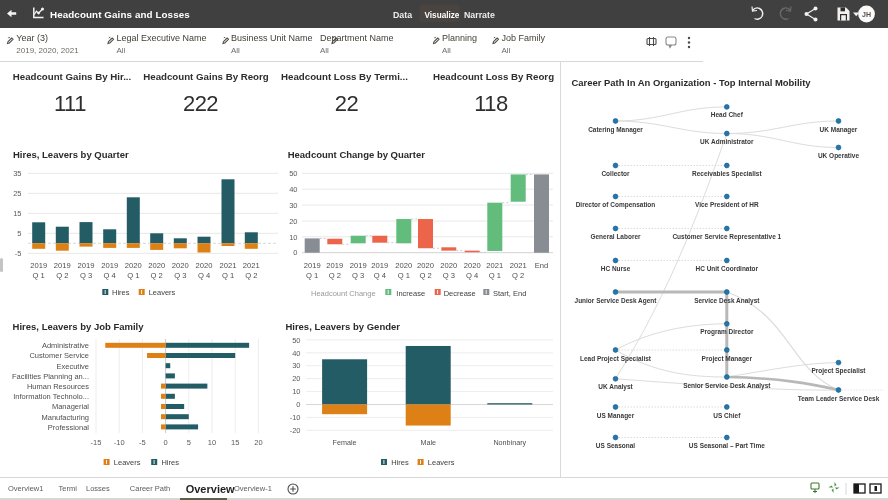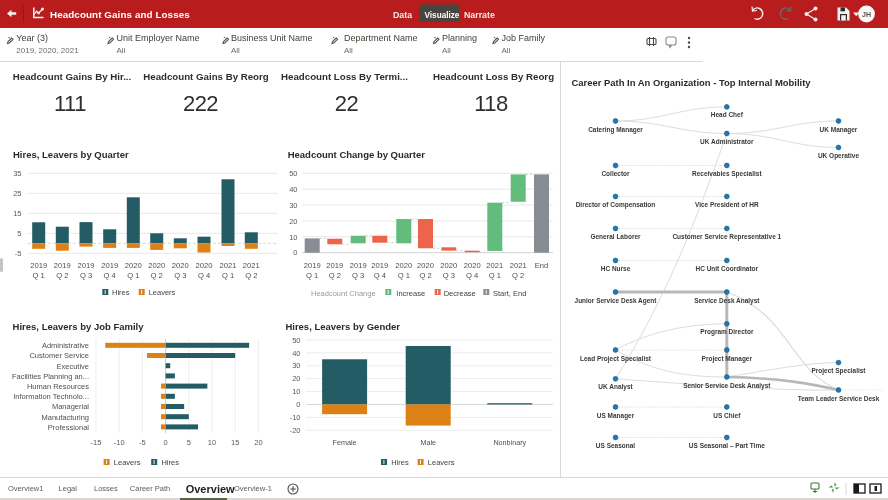--- a/index.html
+++ b/index.html
@@ -1,15 +1,15 @@
 <!DOCTYPE html>
 <html><head><meta charset="utf-8"><style>
 *{margin:0;padding:0;box-sizing:border-box;}
 html,body{width:888px;height:500px;overflow:hidden;font-family:"Liberation Sans",sans-serif;background:#fff;}
-#header{position:absolute;left:0;top:0;width:888px;height:28px;background:#b91c1c;color:#fff;}
+#header{position:absolute;left:0;top:0;width:888px;height:28px;background:#404040;color:#fff;}
 #fbar{position:absolute;left:0;top:28px;width:703px;height:34px;background:#fff;border-bottom:1px solid #d8d8d8;}
 #status{position:absolute;left:0;top:477px;width:888px;height:23px;background:#fff;border-top:1px solid #d8d8d8;}
 .fitem{position:absolute;top:5px;}
 .flabel{font-size:9px;color:#44403a;}
 .fval{font-size:8px;color:#6f6b66;margin-top:3px;}
 .tab{position:absolute;top:0;height:22px;line-height:22px;font-size:7.5px;color:#5c5c5c;}
 #canvas{position:absolute;left:0;top:0;width:888px;height:500px;}
 </style></head><body>
 <svg id="canvas" width="888" height="500" viewBox="0 0 888 500">
 <text x="72.0" y="80.0" font-size="9.7" fill="#2e2e2e" text-anchor="middle" font-weight="bold">Headcount Gains By Hir...</text>
@@ -366,28 +366,28 @@
       <g transform="translate(493.000000,8.2)" stroke="#514d47" stroke-width="1.1" fill="none">
         <path d="M0.5,5.5 L4.2,1.8 l1.3,1.3 L1.8,6.8 l-1.8,0.5 z"></path>
         <path d="M0.9,0.7 l1.4,1.4 M2.3,0.7 l-1.4,1.4" stroke-width="0.75"></path>
       </g>
     </svg>
     <div class="fitem" style="left:16.3px">
       <div class="flabel">Year (3)</div>
       <div class="fval">2019, 2020, 2021</div>
     </div>
     <div class="fitem" style="left:116.5px">
-      <div class="flabel">Unit Employer Name</div>
+      <div class="flabel">Legal Executive Name</div>
       <div class="fval">All</div>
     </div>
     <div class="fitem" style="left:231px">
       <div class="flabel">Business Unit Name</div>
       <div class="fval">All</div>
     </div>
-    <div class="fitem" style="left:344px">
+    <div class="fitem" style="left:320px">
       <div class="flabel">Department Name</div>
       <div class="fval">All</div>
     </div>
     <div class="fitem" style="left:442px">
       <div class="flabel">Planning</div>
       <div class="fval">All</div>
     </div>
     <div class="fitem" style="left:501.5px">
       <div class="flabel">Job Family</div>
       <div class="fval">All</div>
@@ -404,22 +404,22 @@
   <g fill="#4a4a4a">
         <circle cx="56" cy="10" r="1.2"></circle>
         <circle cx="56" cy="14.5" r="1.2"></circle>
         <circle cx="56" cy="19" r="1.2"></circle>
       </g>
  </svg>
 </div>
 <div id="status">
  <div style="position:absolute;left:0;bottom:0;width:888px;height:2.5px;background:#d8d7d6"></div>
     <div class="tab" style="left:8px">Overview1</div>
-    <div class="tab" style="left:58.6px">Legal</div>
-    <div class="tab" style="left:94px">Losses</div>
+    <div class="tab" style="left:58.6px">Termi</div>
+    <div class="tab" style="left:86px">Losses</div>
     <div class="tab" style="left:129.8px">Career Path</div>
     <div class="tab" style="left:185.7px;color:#1f1f1f;font-weight:bold;font-size:11px">Overview</div>
     <div style="position:absolute;left:180.2px;bottom:0;width:46.5px;height:2.5px;background:#5a6146"></div>
     <div class="tab" style="left:233.9px">Overview-1</div>
  <svg style="position:absolute;left:285px;top:0" width="20" height="22" viewBox="0 0 20 22">
   <circle cx="8" cy="11" r="5" fill="none" stroke="#4a4a4a" stroke-width="1.1"></circle>
       <path d="M8,8.2 v5.6 M5.2,11 h5.6" stroke="#4a4a4a" stroke-width="1.1"></path>
  </svg>
  <svg style="position:absolute;right:0;top:0" width="80" height="22" viewBox="0 0 80 22">
   <g stroke="#3d7b2a" fill="none" stroke-width="1.1">

